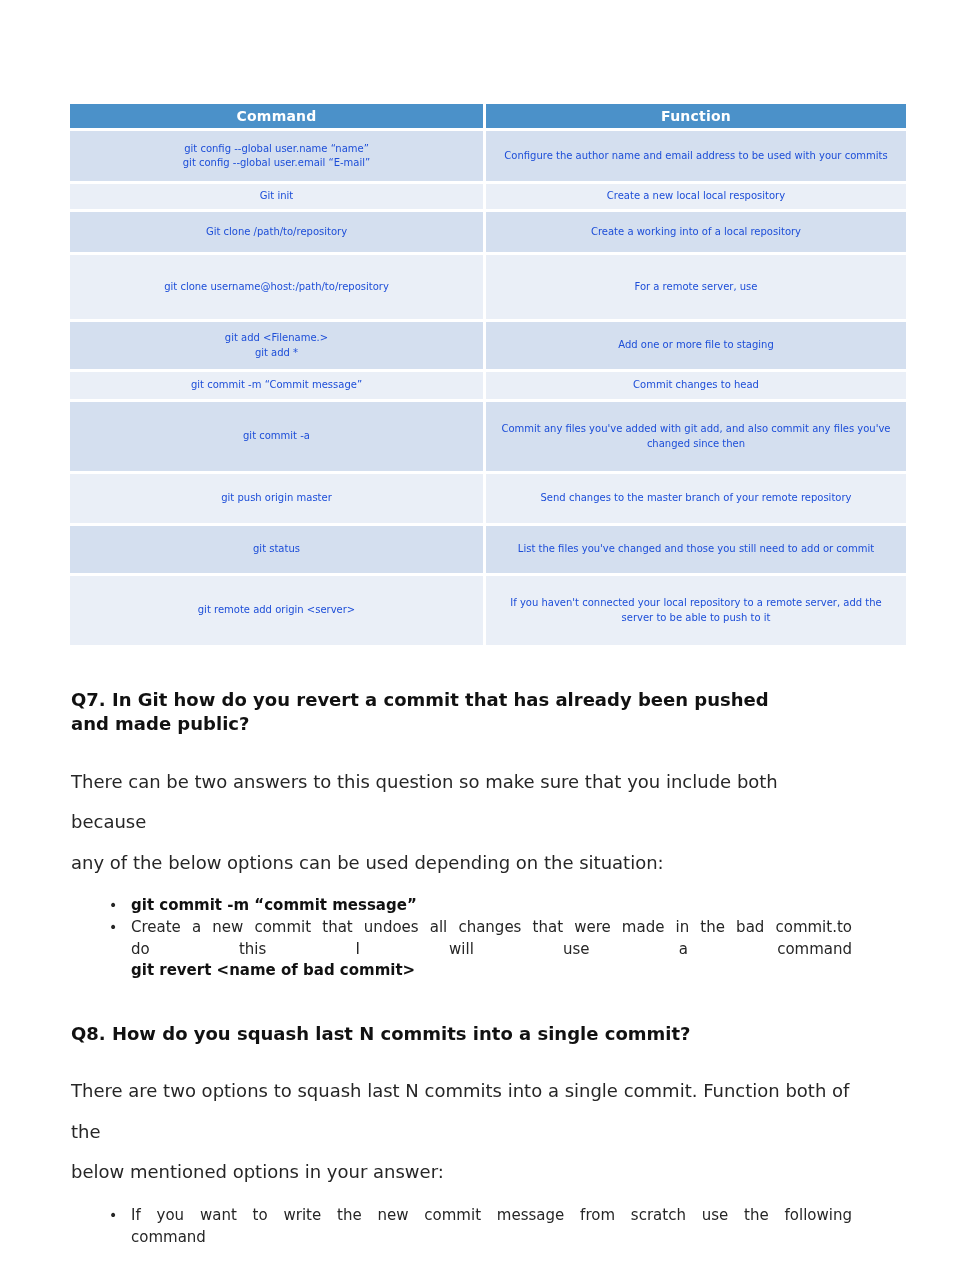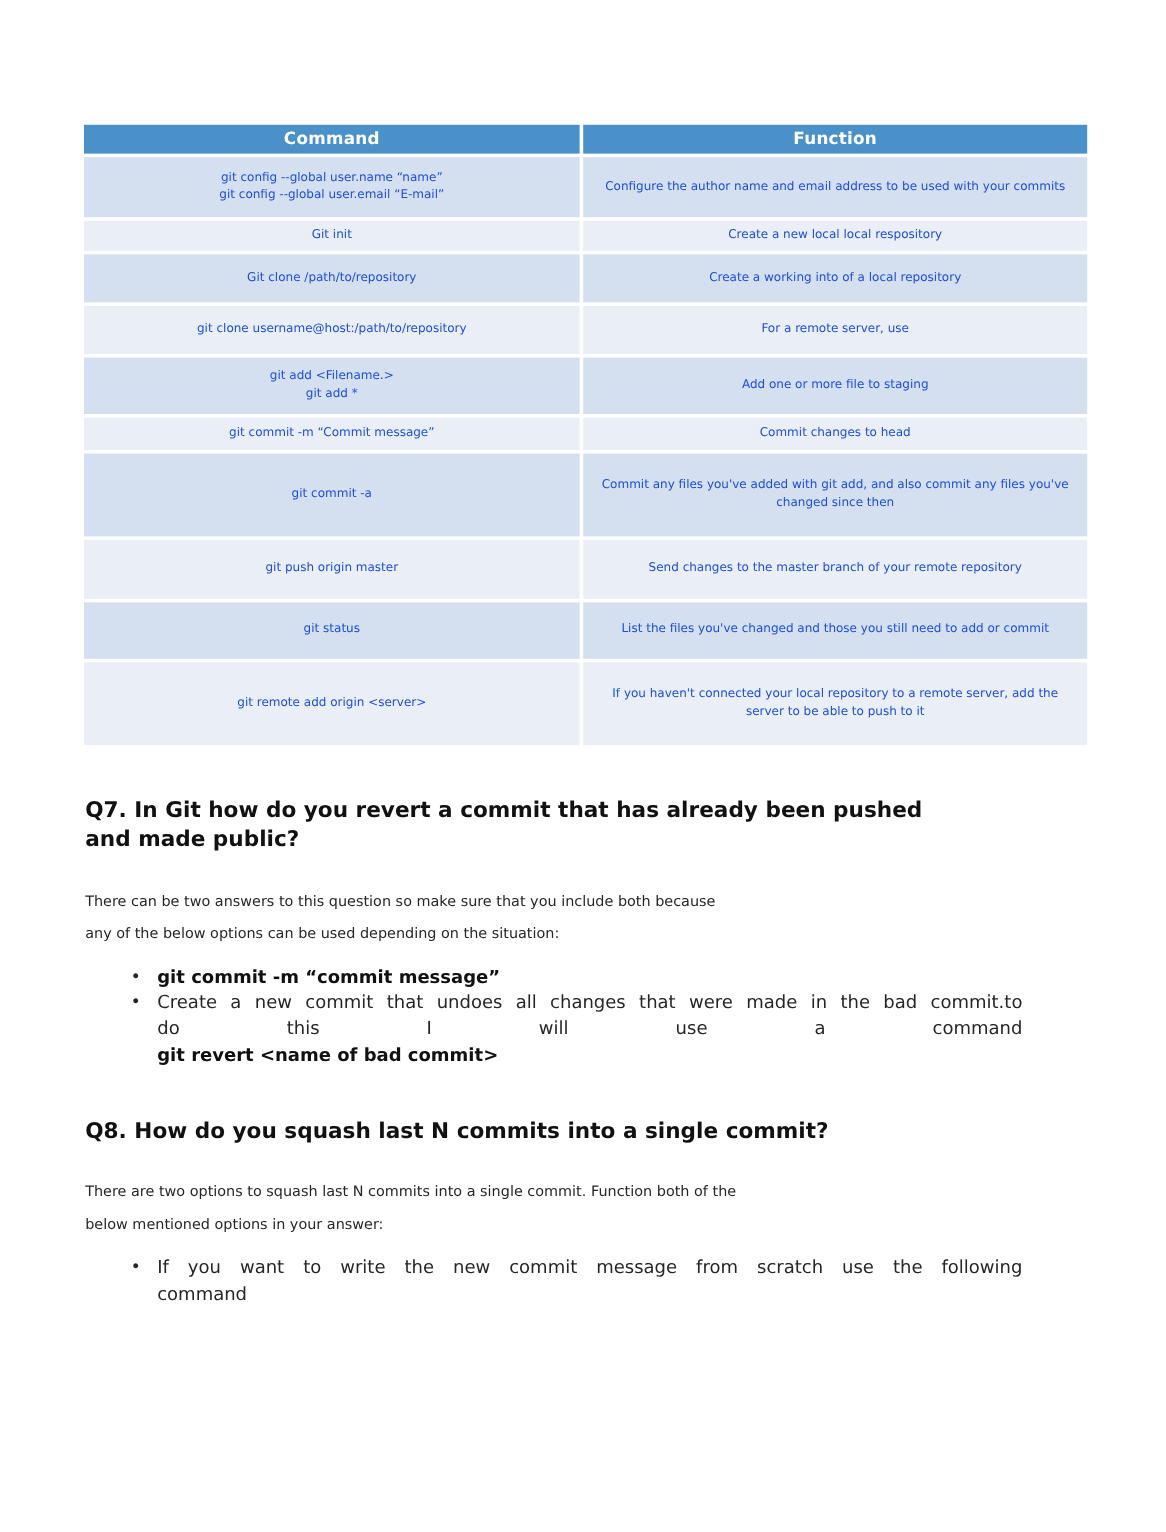--- a/index.html
+++ b/index.html
@@ -43,40 +43,40 @@
     text-align:center;
     vertical-align:middle;
     padding:2px 12px;
     white-space:pre-line;
   }
   tbody tr:nth-child(odd) td{background:var(--row-dark);}
   tbody tr:nth-child(even) td{background:var(--row-light);}
   tbody tr:nth-child(1) td{height:50px;}
   tbody tr:nth-child(2) td{height:25px;}
   tbody tr:nth-child(3) td{height:40px;}
-  tbody tr:nth-child(4) td{height:40px;}
+  tbody tr:nth-child(4) td{height:64px;}
   tbody tr:nth-child(5) td{height:47px;}
   tbody tr:nth-child(6) td{height:27px;}
   tbody tr:nth-child(7) td{height:69px;}
   tbody tr:nth-child(8) td{height:49px;}
   tbody tr:nth-child(9) td{height:47px;}
   tbody tr:nth-child(10) td{height:69px;}
 
   
   h2.q{
     font-size:18px;
     font-weight:bold;
     color:#111111;
     line-height:1.35;
     margin-top:40px;
     white-space:pre-line;
     width:800px;
   }
   p.intro{
-    font-size:12px;
+    font-size:18px;
     line-height:2.25;
     margin-top:25px;
     white-space:pre-line;
     width:786px;
     color:#262626;
   }
   ul.opts{
     list-style:none;
     margin-top:12px;
     padding-left:60px;

